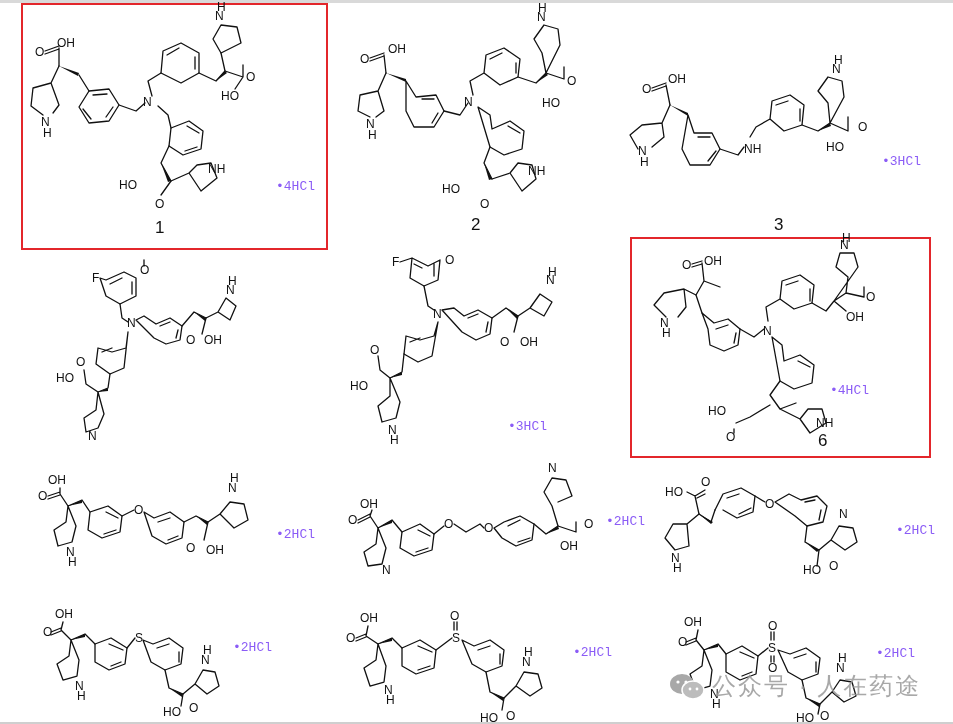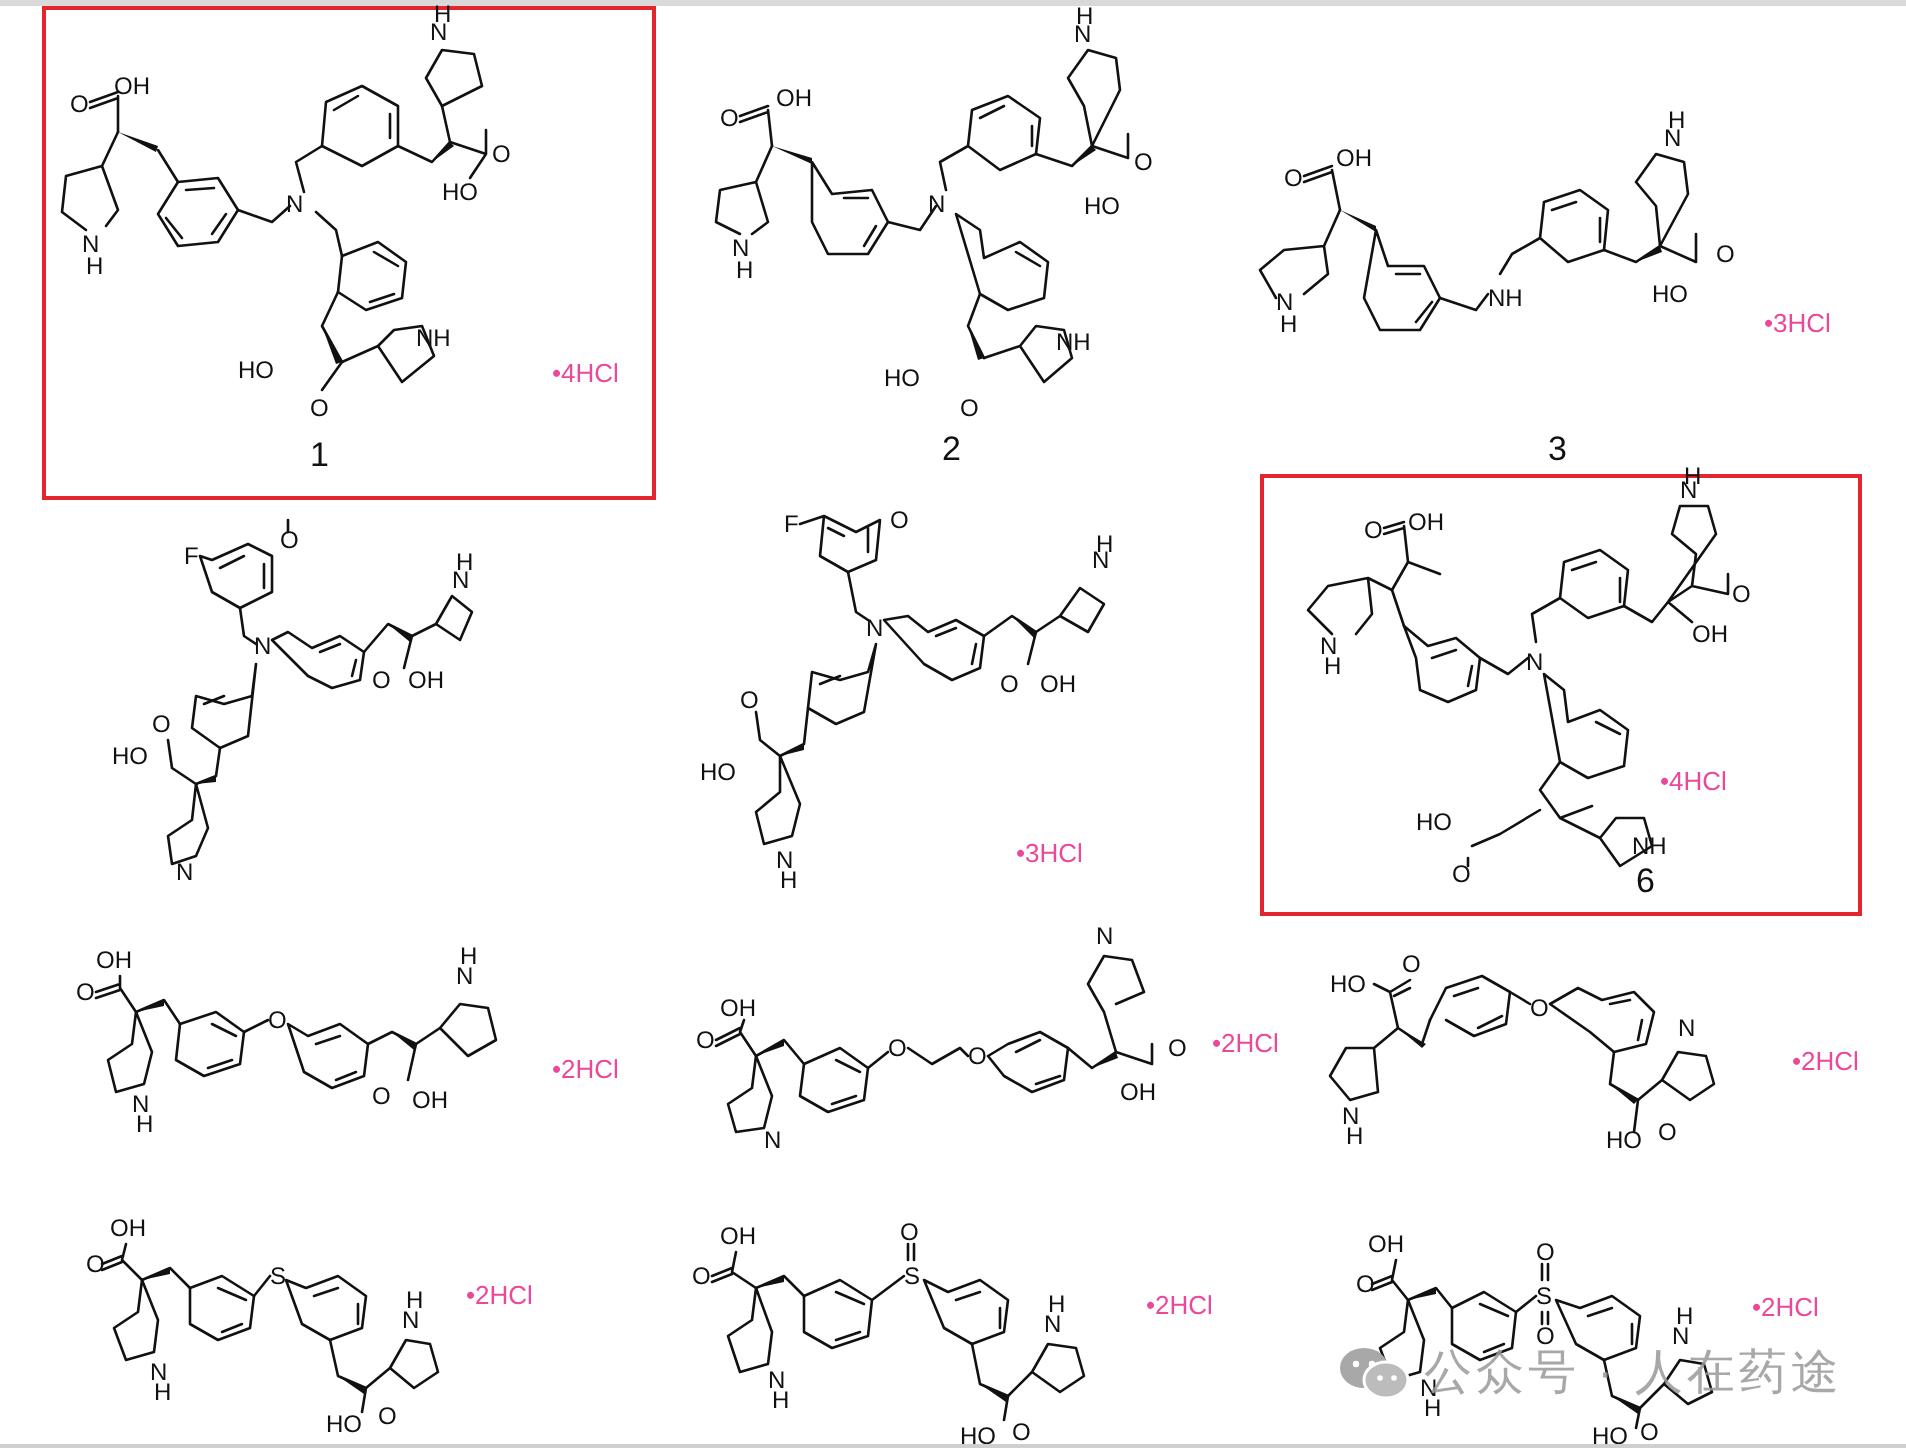--- a/index.html
+++ b/index.html
@@ -2,21 +2,21 @@
 <html><head>
 <meta charset="utf-8">
 <style>
   html, body { margin:0; padding:0; }
   body { width:953px; height:724px; background:#ffffff; position:relative; overflow:hidden; font-family:"Liberation Sans", sans-serif; }
   .topline { position:absolute; left:0; top:0; width:953px; height:3px; background:#d9d9d9; }
   .bottomline { position:absolute; left:0; top:722px; width:953px; height:2px; background:#cfcfcf; }
   .cell { position:absolute; }
   .cell svg { position:absolute; left:0; top:0; overflow:visible; }
   .hl { position:absolute; border:2px solid #e3262b; box-sizing:border-box; }
-  .salt { position:absolute; font-size:13px; color:#ec4899; white-space:nowrap; }
+  .salt { position:absolute; font-size:13px; color:#8b5cf6; white-space:nowrap;font-family:Liberation Mono, monospace; }
   .cmpd { position:absolute; font-size:17px; color:#111; }
   svg text { font-family:"Liberation Sans", sans-serif; font-size:12px; fill:#111; }
   .bond { stroke:#111; stroke-width:1.3; fill:none; stroke-linejoin:round; stroke-linecap:round; }
   .wedge { fill:#111; stroke:none; }
   .wm { position:absolute; left:668px; top:670px; font-size:24px; color:#9a9a9a; opacity:0.85; white-space:nowrap; letter-spacing:2px; }
   .wm-icon { position:absolute; left:668px; top:672px; width:38px; height:30px; }
 </style>
 </head>
 <body>
 

